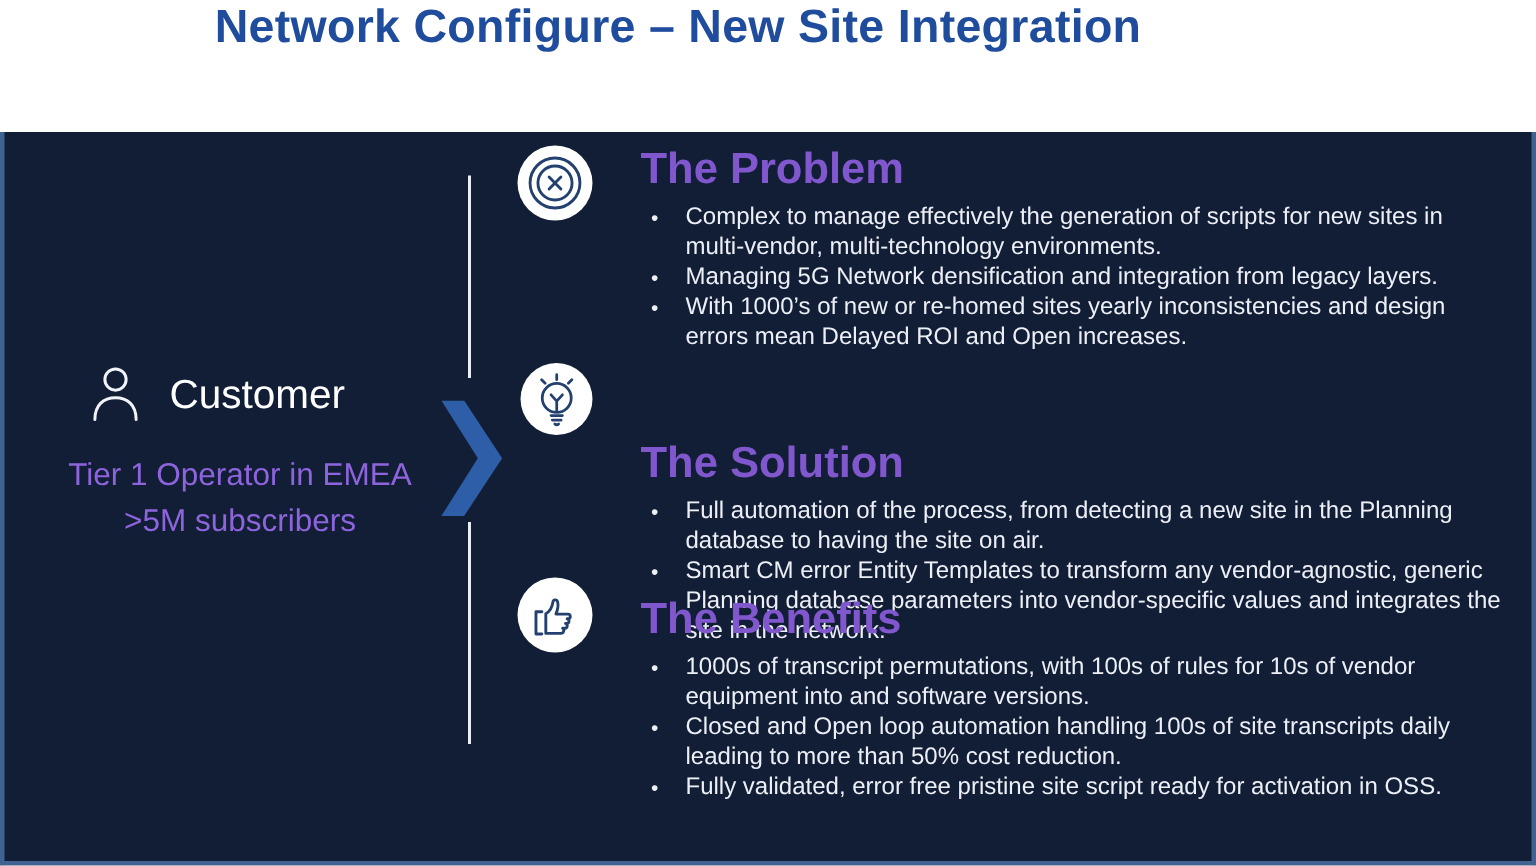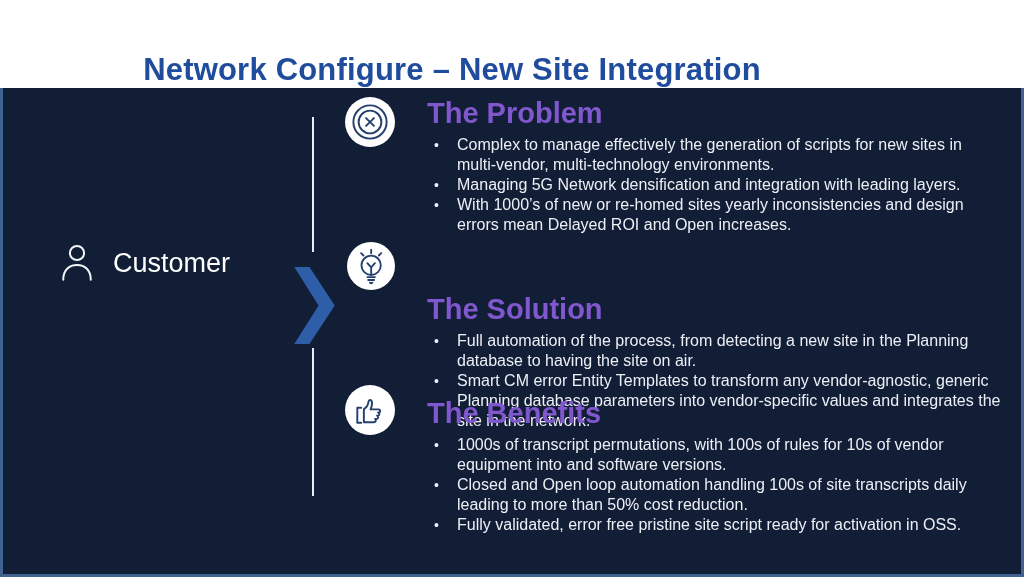--- a/index.html
+++ b/index.html
@@ -14,21 +14,21 @@
     --line-color:#E9EDF5;
     --panel-border:#3F6292;
   }
   *{margin:0;padding:0;box-sizing:border-box;}
   html,body{background:#fff;}
   body{font-family:"Liberation Sans","DejaVu Sans",sans-serif;}
   .slide{position:relative;width:1024px;height:577px;overflow:hidden;background:var(--header-bg,#fff);}
 
   
   .header{position:absolute;top:0;left:0;width:904px;height:88px;background:var(--header-bg,#fff);
-          display:flex;align-items:flex-end;justify-content:center;}
+          display:flex;align-items:flex-start;justify-content:center;}
   .title{color:var(--title-blue,#1F4C9C);font-size:31px;font-weight:600;letter-spacing:.2px;}
 
   
   .panel{position:absolute;top:88px;left:0;width:1024px;height:489px;background:var(--background-navy,#111E36);
          border-left:3px solid var(--panel-border,#3F6292);
          border-right:3px solid var(--panel-border,#3F6292);
          border-bottom:3px solid var(--panel-border,#3F6292);}
 
   
   .customer{position:absolute;left:54px;top:153px;display:flex;align-items:center;gap:16px;}
@@ -78,20 +78,24 @@
         <svg viewBox="0 0 48 52">
           <g stroke="#F2F4F9" stroke-width="2.4" fill="none" stroke-linecap="round">
             <circle cx="24" cy="14" r="8.5"></circle>
             <path d="M7.5 46 C7.5 34.5 14.5 28.5 24 28.5 C33.5 28.5 40.5 34.5 40.5 46"></path>
           </g>
         </svg>
       </span>
       <span class="customer-label">Customer</span>
     </div>
 
+    <div class="customer-sub">
+      <div>Tier 1 Operator in EMEA</div>
+      <div>&gt;5M subscribers</div>
+    </div>
 
     <div class="vline vline-top"></div>
     <div class="vline vline-bottom"></div>
     <svg class="chevron" viewBox="0 0 40 76">
       <polygon points="0,0 15,0 40,38 15,76 0,76 24,38" fill="#2F5EA8"></polygon>
     </svg>
 
     <div class="badge badge-problem">
       <svg viewBox="0 0 48 48">
         <circle cx="24" cy="24" r="19"></circle>
@@ -116,21 +120,21 @@
 
     <section class="sec sec-problem">
       <h2 class="sec-title">The Problem</h2>
       <ul class="bullets">
         <li>
             <span class="mk">•</span>
             <span class="bt">Complex to manage effectively the generation of scripts for new sites in multi-vendor, multi-technology environments.</span>
           </li>
         <li>
             <span class="mk">•</span>
-            <span class="bt">Managing 5G Network densification and integration with leading layers.</span>
+            <span class="bt">Managing 5G Network densification and integration from legacy layers.</span>
           </li>
         <li>
             <span class="mk">•</span>
             <span class="bt">With 1000’s of new or re-homed sites yearly inconsistencies and design errors mean Delayed ROI and Open increases.</span>
           </li>
       </ul>
     </section>
 
     <section class="sec sec-solution">
       <h2 class="sec-title">The Solution</h2>

